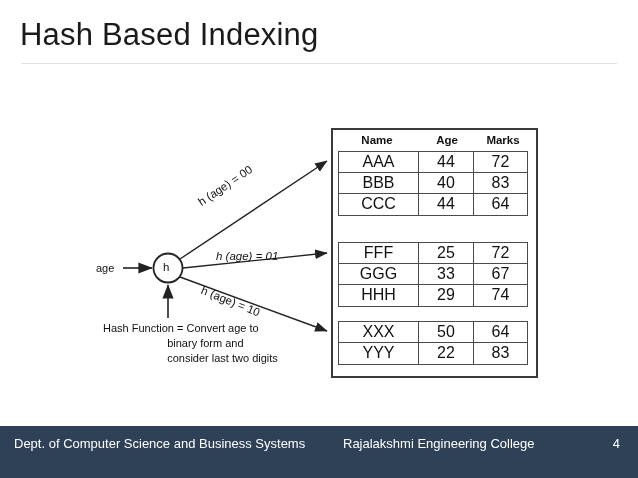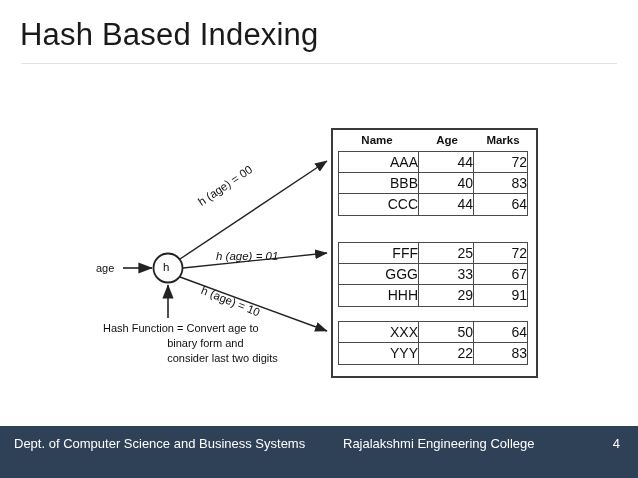--- a/index.html
+++ b/index.html
@@ -94,23 +94,23 @@
     background: #ffffff;
   }
   .block .row {
     display: flex;
     height: 21px;
     border-bottom: 1.5px solid #4a4a4a;
     box-sizing: border-box;
   }
   .block .row:last-child { border-bottom: none; }
   .block .cell {
-    font-size: 14px;
-    color: #111111;
-    text-align: right;
+    font-size: 16px;
+    color: #111111;
+    text-align: center;
     line-height: 20px;
     border-right: 1.5px solid #4a4a4a;
     box-sizing: border-box;
   }
   .block .cell:last-child { border-right: none; }
   .cell.c-name { width: 80px; }
   .cell.c-age  { width: 55px; }
   .cell.c-marks{ width: 53px; }
 
   #block-0 { top: 79px; }
@@ -251,21 +251,21 @@
         <div class="cell c-marks">72</div>
       </div>
       <div class="row">
         <div class="cell c-name">GGG</div>
         <div class="cell c-age">33</div>
         <div class="cell c-marks">67</div>
       </div>
       <div class="row">
         <div class="cell c-name">HHH</div>
         <div class="cell c-age">29</div>
-        <div class="cell c-marks">91</div>
+        <div class="cell c-marks">74</div>
       </div>
     </div>
 
     <div class="block" id="block-2">
       <div class="row">
         <div class="cell c-name">XXX</div>
         <div class="cell c-age">50</div>
         <div class="cell c-marks">64</div>
       </div>
       <div class="row">

